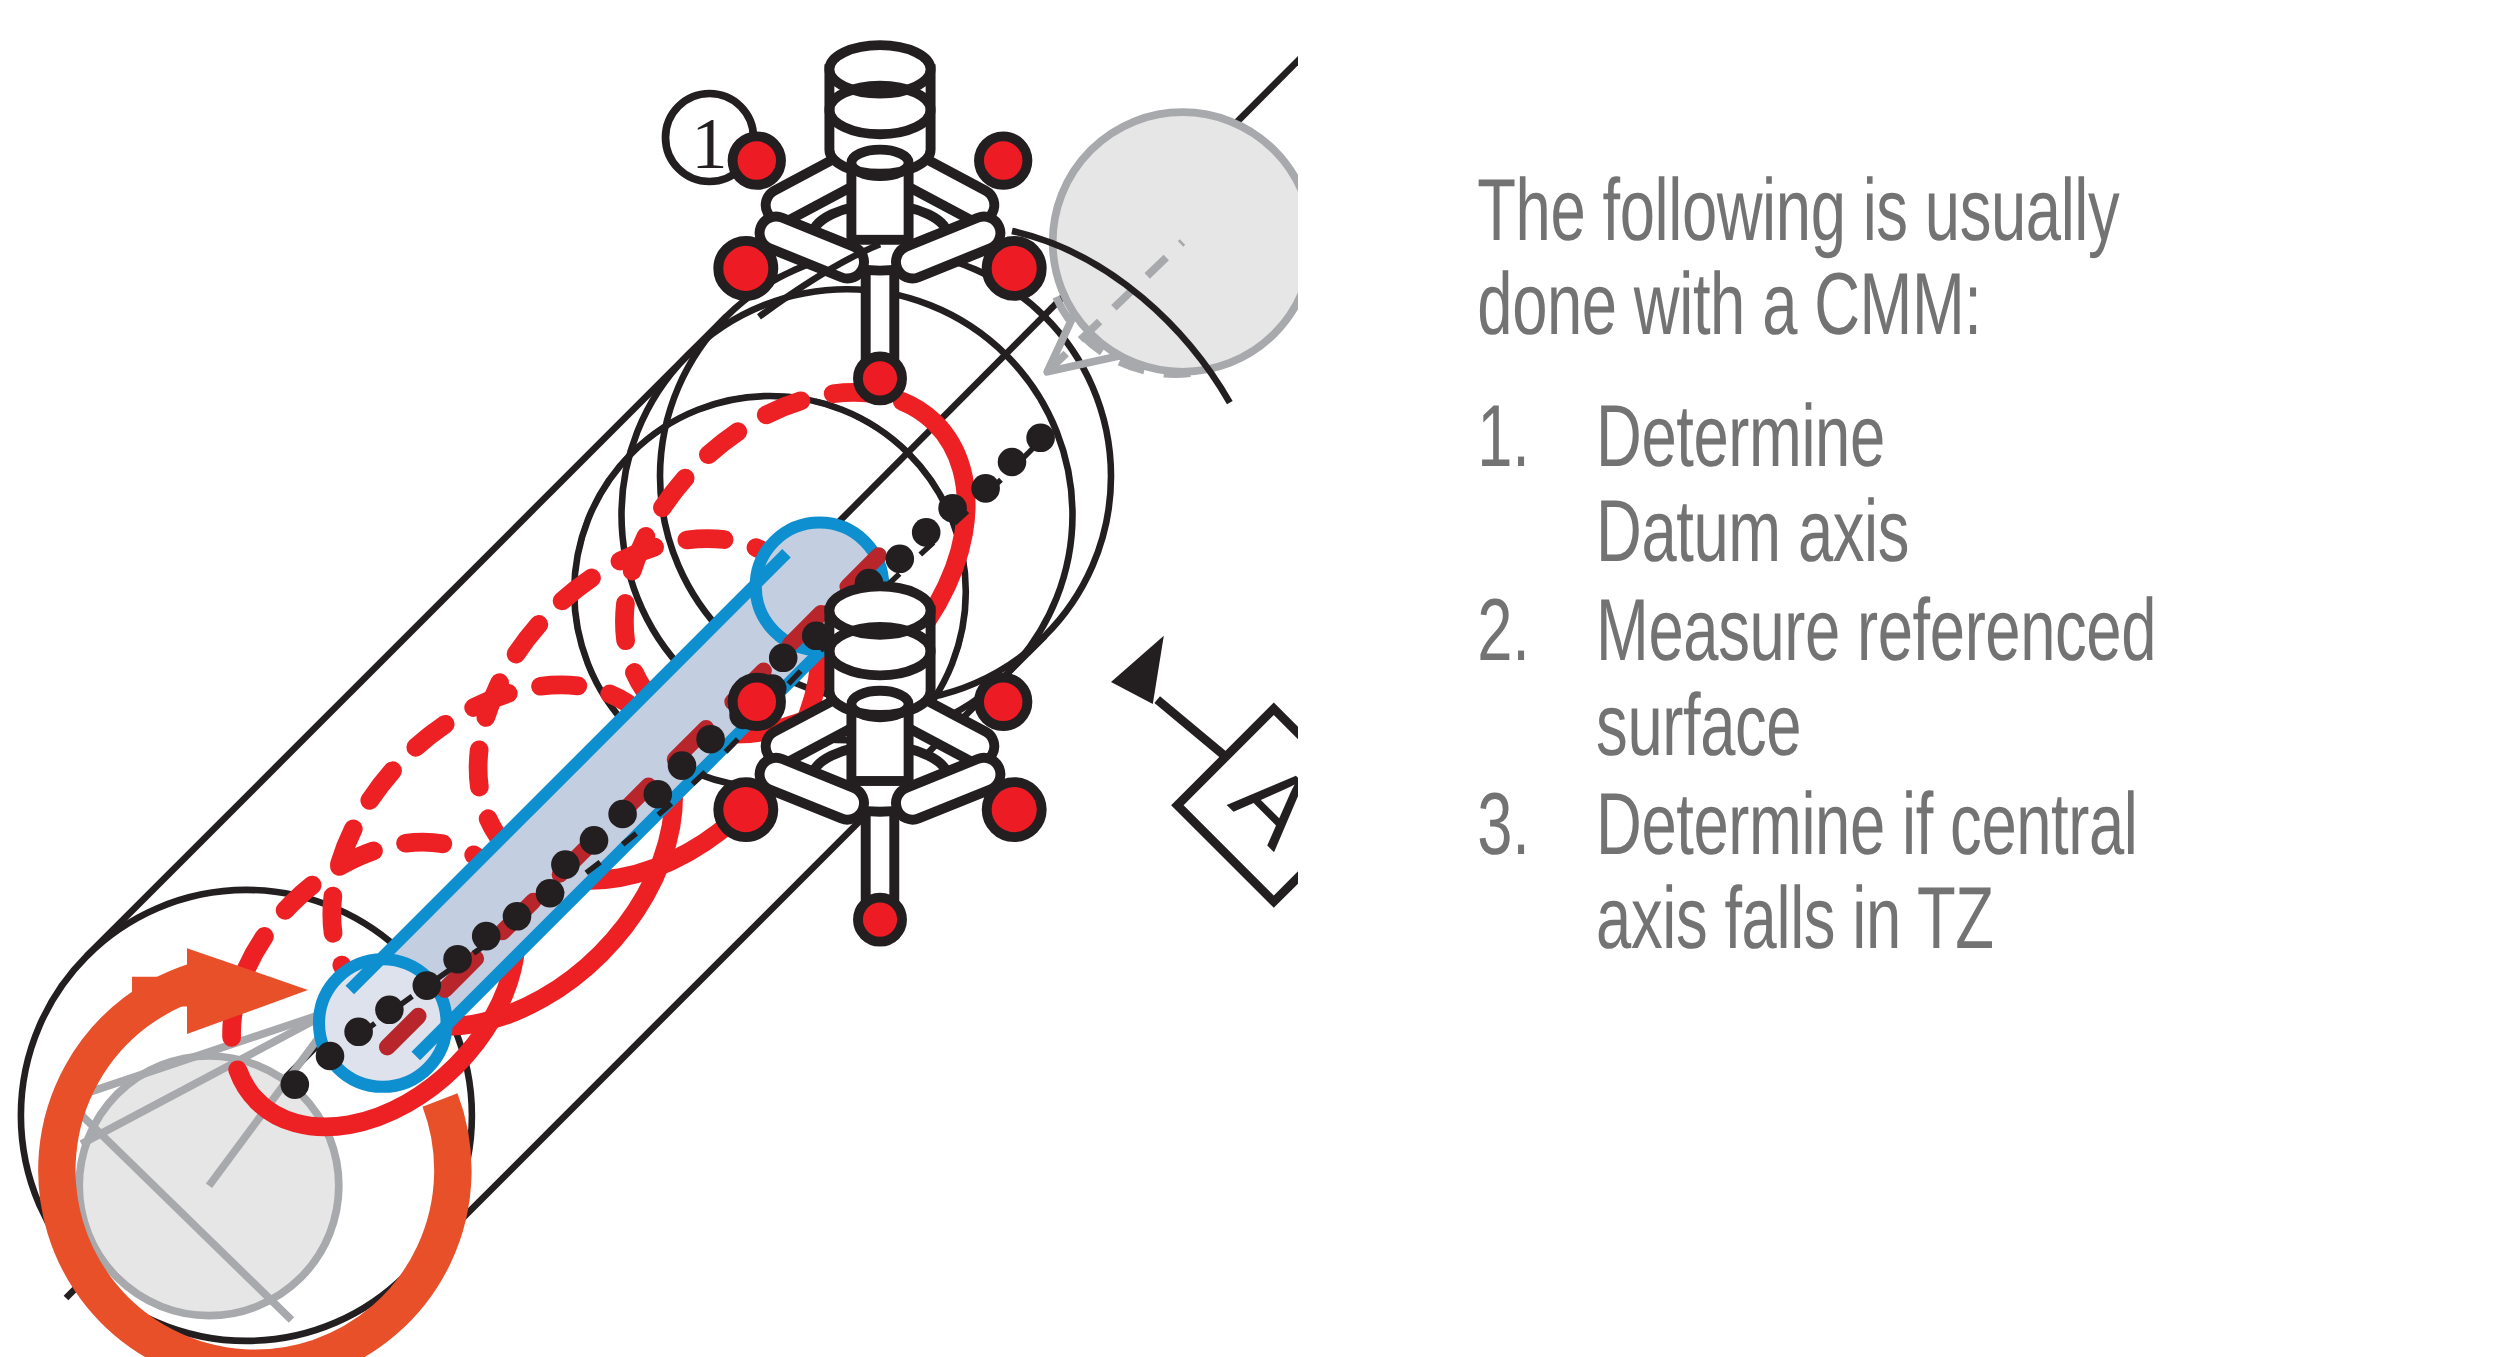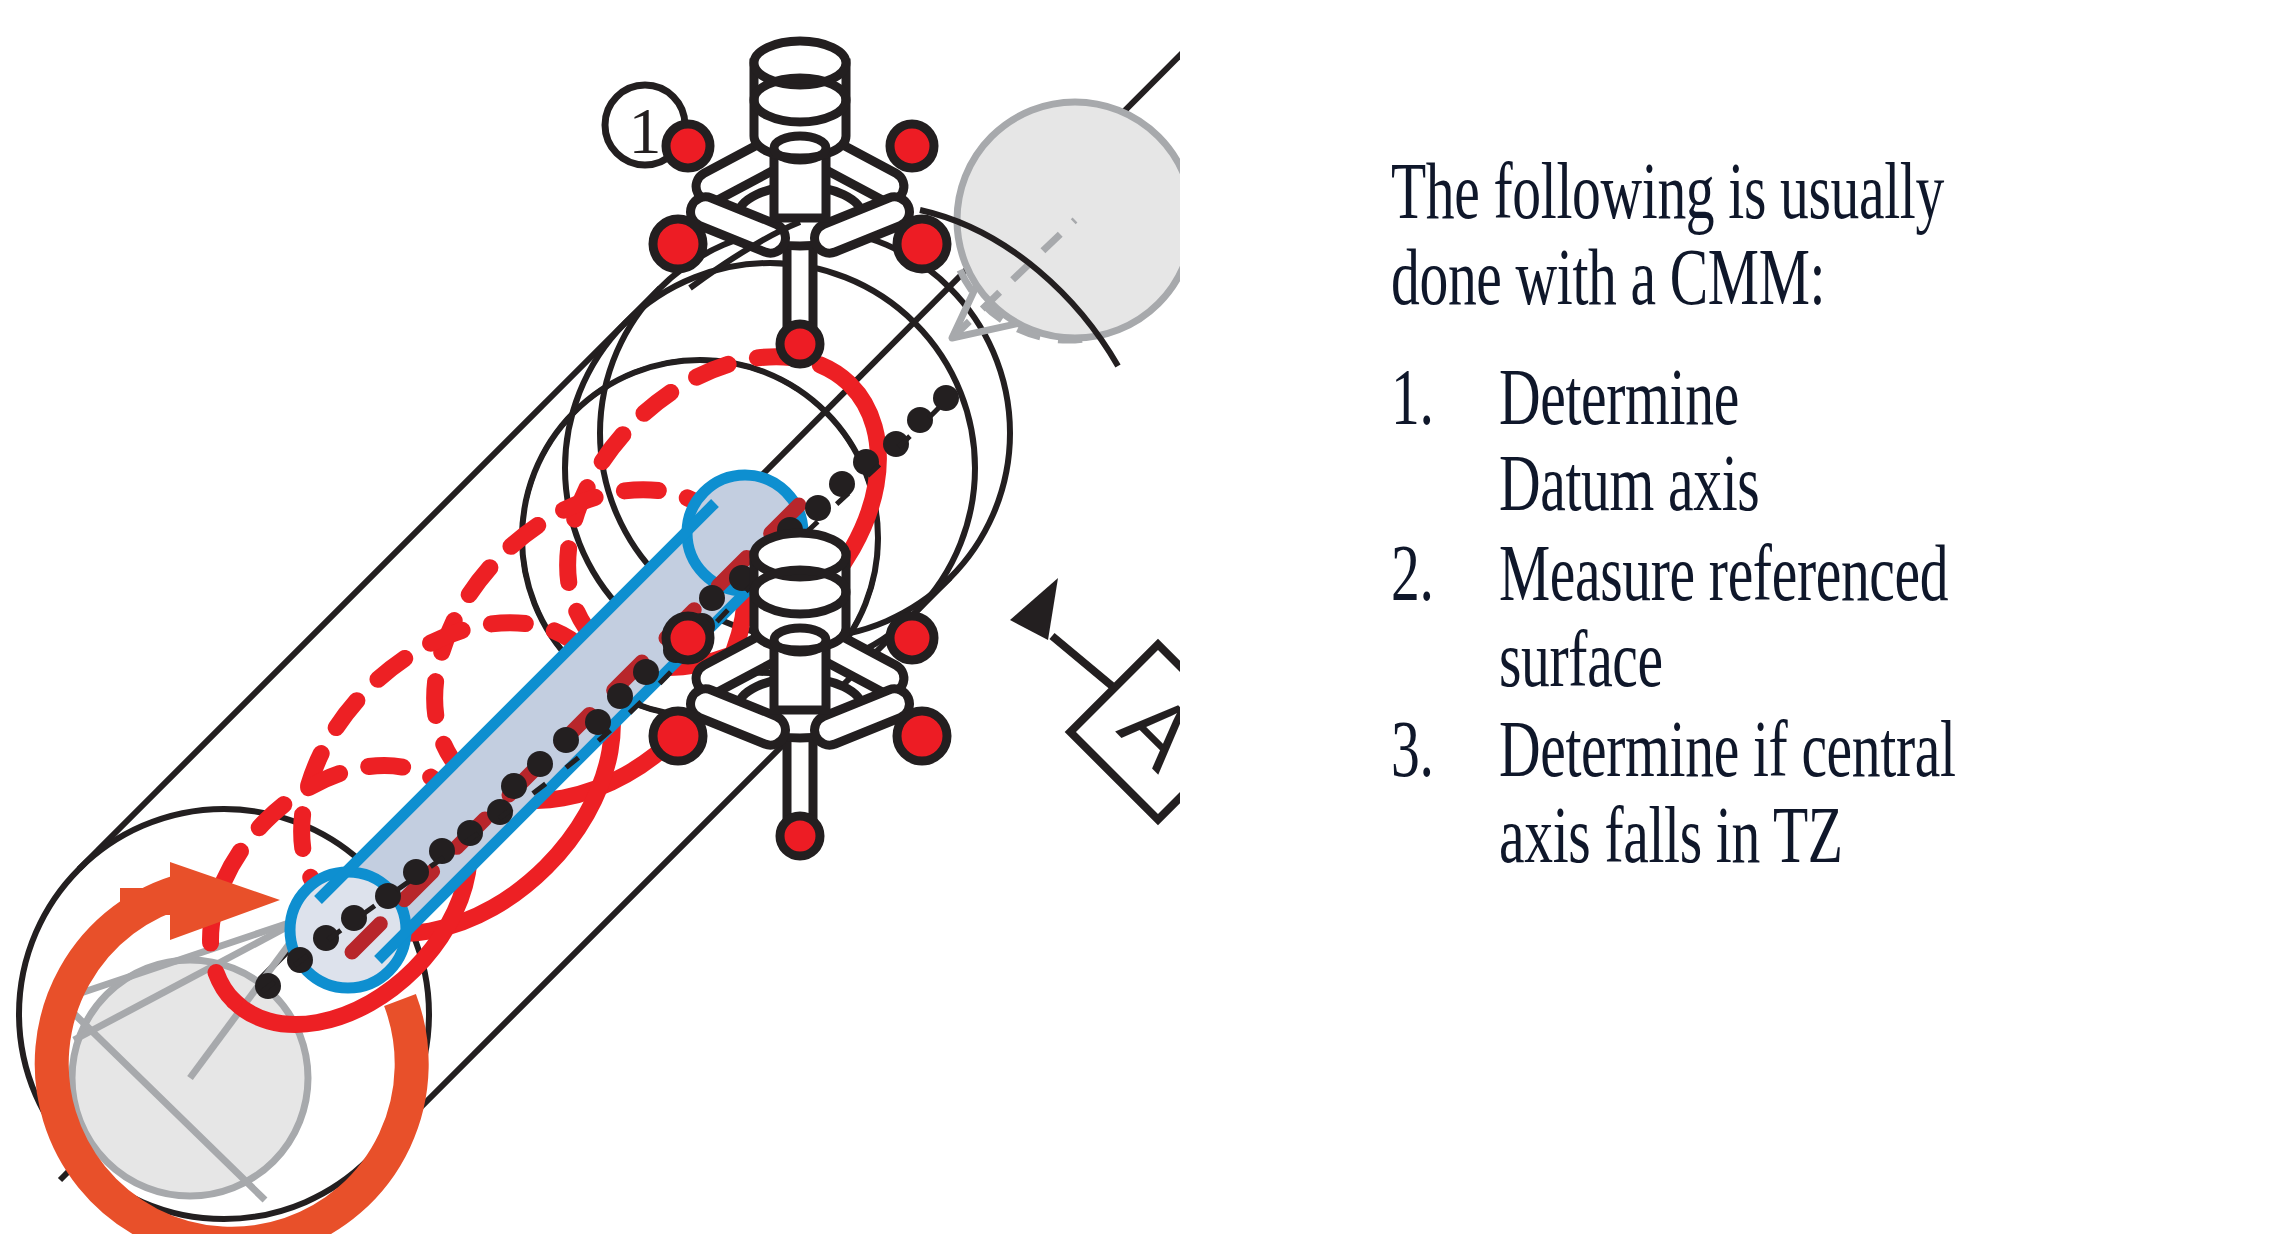--- a/index.html
+++ b/index.html
@@ -5,23 +5,22 @@
 <style>
   html,body{margin:0;padding:0;background:#ffffff;}
   body{
     width:2273px;height:1234px;
     font-family:"Liberation Sans","DejaVu Sans",sans-serif;
     overflow:hidden;position:relative;
   }
   #stage{position:absolute;inset:0;width:2273px;height:1234px;}
   .illus{position:absolute;left:0;top:0;width:1180px;height:1234px;}
   .notes{
-    position:absolute;left:1391px;top:148px;width:860px;
-    color:#0f172a;
-    font-family:Liberation Serif, serif;
+    position:absolute;left:1343px;top:148px;width:860px;
+    color:#737373;
   }
   .notes-heading{
     font-size:80px;line-height:86px;font-weight:400;
     letter-spacing:-0.5px;
     transform:scaleX(0.72);transform-origin:left top;
     width:1190px;white-space:pre-line;
     margin:0 0 34px 0;
   }
   .notes-list{list-style:none;margin:0;padding:0;}
   .notes-item{

